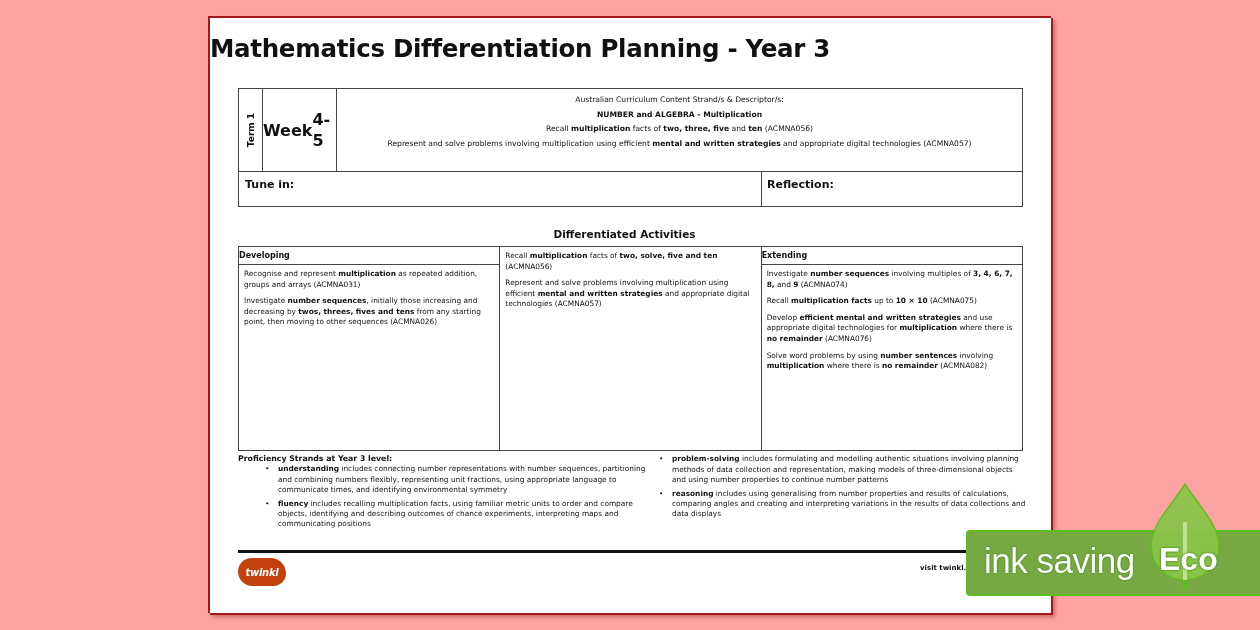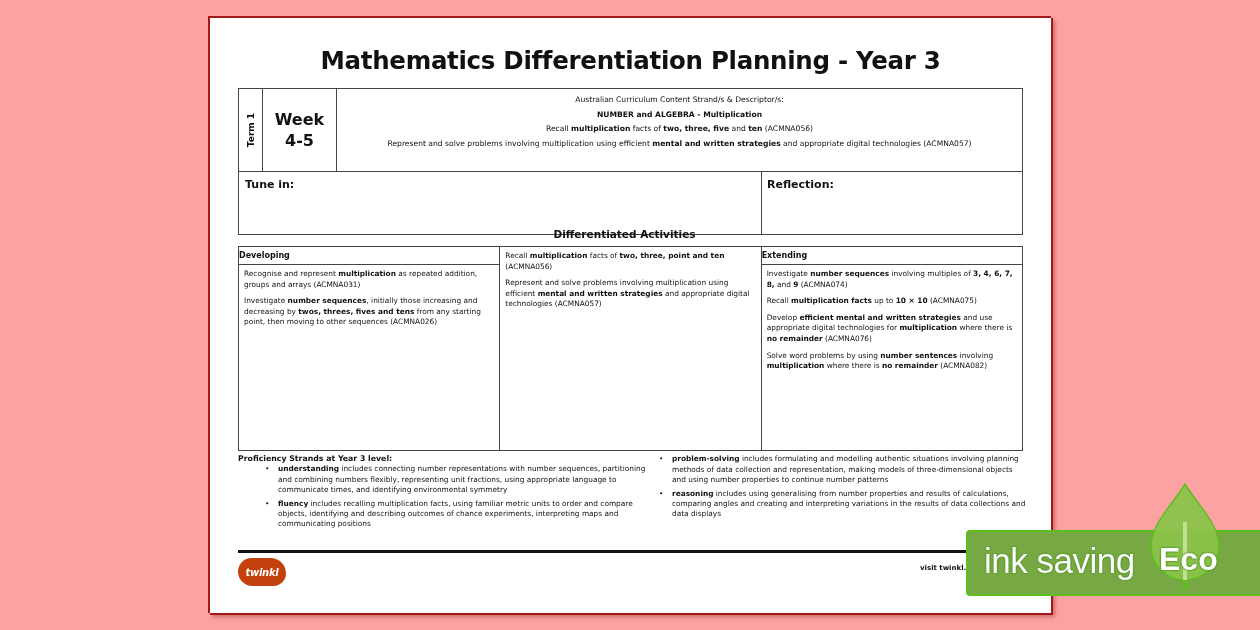--- a/index.html
+++ b/index.html
@@ -4,46 +4,46 @@
   <style>
     * { box-sizing: border-box; margin: 0; padding: 0; }
     html, body { width: 1260px; height: 630px; overflow: hidden; }
     body { background: #fda2a2; font-family: "DejaVu Sans", sans-serif; position: relative; }
     .page {
       position: absolute; left: 208px; top: 16px; width: 843px; height: 597px;
       background: #fff; border-left: 2px solid #a31818; border-top: 2px solid #a31818;
       box-shadow: 2px 2px 0 #a31818, 4px 4px 4px rgba(120,0,0,0.35);
     }
     .title {
-      position: absolute; left: 0; right: 0; top: 28px; text-align: center;
+      position: absolute; left: 0; right: 0; top: 16px; text-align: left;
       font-family: "DejaVu Sans", sans-serif; font-weight: bold; font-size: 24.5px; color: #111;
       letter-spacing: -0.3px;
     }
     .header-box {
       position: absolute; left: 28px; top: 70px; width: 785px; height: 84px;
       border: 1px solid #444; display: flex;
     }
     .term-cell {
       width: 24px; border-right: 1px solid #444; position: relative;
     }
     .term-cell span {
       position: absolute; left: 50%; top: 50%;
       transform: translate(-50%,-50%) rotate(-90deg);
       font-size: 9px; font-weight: bold; white-space: nowrap; color: #111;
     }
     .week-cell {
-      width: 74px; border-right: 1px solid #444; display: flex; flex-direction: column;
+      width: 74px; border-right: 1px solid #444; display: flex; flex-direction: row;
       align-items: center; justify-content: center; font-weight: bold; font-size: 16px; line-height: 21px; color: #111;
     }
     .curric-cell {
       flex: 1; text-align: center; font-size: 7.6px; line-height: 14.5px; padding-top: 4px; color: #111;
     }
     .curric-cell b { font-weight: bold; }
     .tune-box {
-      position: absolute; left: 28px; top: 153px; width: 785px; height: 64px;
+      position: absolute; left: 28px; top: 153px; width: 785px; height: 36px;
       border: 1px solid #444; display: flex;
     }
     .tune-cell { flex: 1; padding: 6px 6px; font-size: 11px; font-weight: bold; color: #111; }
     .refl-cell { width: 261px; border-left: 1px solid #444; padding: 6px 5px; font-size: 11px; font-weight: bold; color: #111; }
     .diff-title {
       position: absolute; left: 0; right: 12px; top: 210px; text-align: center;
       font-size: 10.5px; font-weight: bold; color: #111;
     }
     .diff-table {
       position: absolute; left: 28px; top: 228px; width: 785px; height: 205px;
@@ -134,21 +134,21 @@
   <div class="diff-table" id="diff-table">
     <div class="diff-col">
       <div class="diff-head">Developing</div>
       <div class="diff-body">
           <p><span>Recognise and represent </span><b>multiplication</b><span> as repeated addition, groups and arrays (ACMNA031)</span></p>
           <p><span>Investigate </span><b>number sequences</b><span>, initially those increasing and decreasing by </span><b>twos, threes, fives and tens</b><span> from any starting point, then moving to other sequences (ACMNA026)</span></p>
         </div>
     </div>
     <div class="diff-col">
       <div class="diff-body">
-          <p><span>Recall </span><b>multiplication</b><span> facts of </span><b>two, three, point and ten</b><span> (ACMNA056)</span></p>
+          <p><span>Recall </span><b>multiplication</b><span> facts of </span><b>two, solve, five and ten</b><span> (ACMNA056)</span></p>
           <p><span>Represent and solve problems involving multiplication using efficient </span><b>mental and written strategies</b><span> and appropriate digital technologies (ACMNA057)</span></p>
         </div>
     </div>
     <div class="diff-col">
       <div class="diff-head">Extending</div>
       <div class="diff-body">
           <p><span>Investigate </span><b>number sequences</b><span> involving multiples of </span><b>3, 4, 6, 7, 8,</b><span> and </span><b>9</b><span> (ACMNA074)</span></p>
           <p><span>Recall </span><b>multiplication facts</b><span> up to </span><b>10 × 10</b><span> (ACMNA075)</span></p>
           <p><span>Develop </span><b>efficient mental and written strategies</b><span> and use appropriate digital technologies for </span><b>multiplication</b><span> where there is </span><b>no remainder</b><span> (ACMNA076)</span></p>
           <p><span>Solve word problems by using </span><b>number sentences</b><span> involving </span><b>multiplication</b><span> where there is </span><b>no remainder</b><span> (ACMNA082)</span></p>

